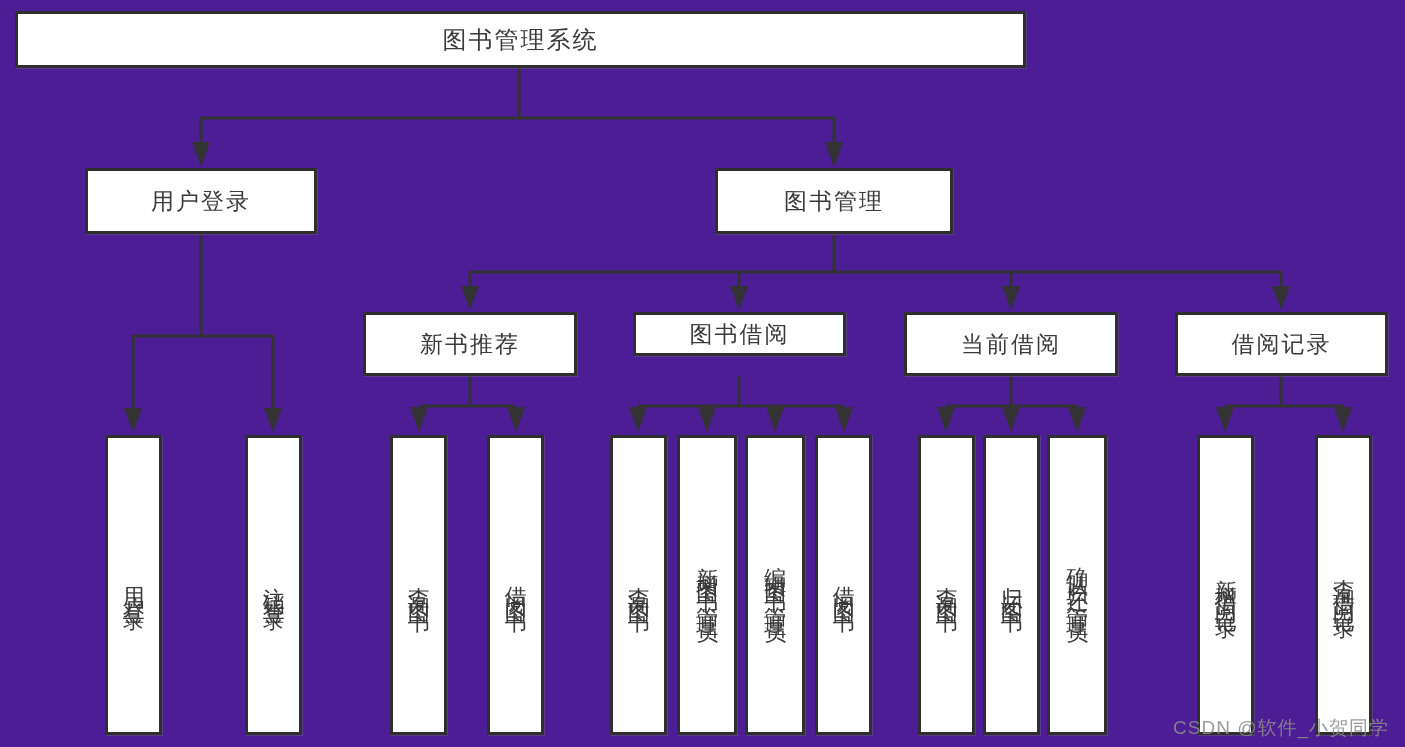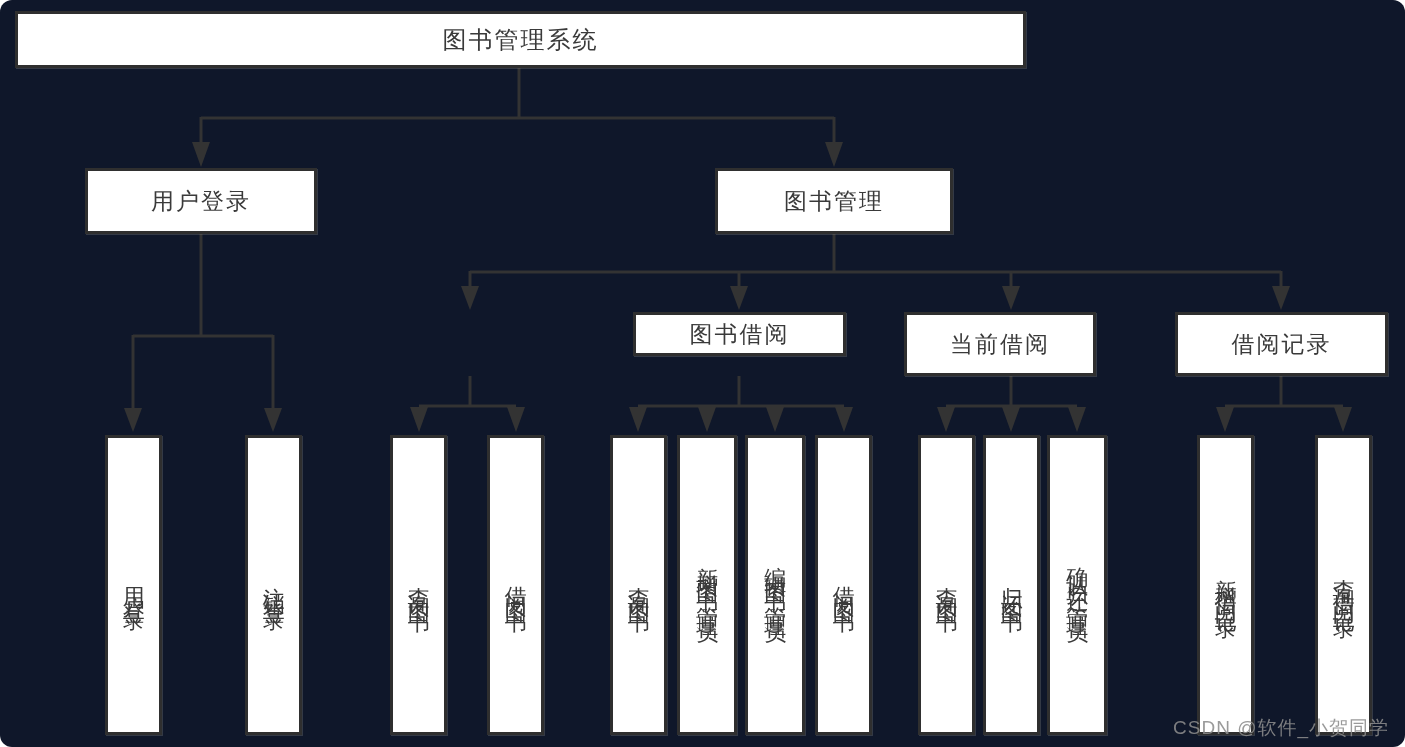--- a/index.html
+++ b/index.html
@@ -3,23 +3,22 @@
 <meta charset="utf-8">
 <style>
   * { margin: 0; padding: 0; box-sizing: border-box; }
   html, body { background: #ffffff; }
   body { font-family: "Liberation Sans", "DejaVu Sans", sans-serif; }
 
   .canvas {
     position: relative;
     width: 1405px;
     height: 747px;
-    background: #0f172a;
+    background: #4c1d95;
     overflow: hidden;
-    border-radius: 12px;
   }
 
   .connectors {
     position: absolute;
     left: 0; top: 0;
     width: 1405px; height: 747px;
     z-index: 1;
   }
 
   .box {
@@ -138,22 +137,23 @@
       <polygon points="1216,407 1234,407 1225,432"></polygon>
       <polygon points="1334,407 1352,407 1343,432"></polygon>
     </g>
   </svg>
 
   <div class="box box--root" style="left:15px; top:11px; width:1011px; height:57px;">图书管理系统</div>
 
   <div class="box" style="left:85px; top:168px; width:232px; height:66px;">用户登录</div>
   <div class="box" style="left:715px; top:168px; width:238px; height:66px;">图书管理</div>
 
+  <div class="box" style="left:363px; top:312px; width:214px; height:64px;">新书推荐</div>
   <div class="box" style="left:633px; top:312px; width:213px; height:44px;">图书借阅</div>
-  <div class="box" style="left:904px; top:312px; width:192px; height:64px;">当前借阅</div>
+  <div class="box" style="left:904px; top:312px; width:214px; height:64px;">当前借阅</div>
   <div class="box" style="left:1175px; top:312px; width:213px; height:64px;">借阅记录</div>
 
   <div class="vbox" style="left:105px; top:435px;">
     <span class="vtext">用户登录</span>
   </div>
   <div class="vbox" style="left:245px; top:435px;">
     <span class="vtext">注销登录</span>
   </div>
 
   <div class="vbox" style="left:390px; top:435px;">

